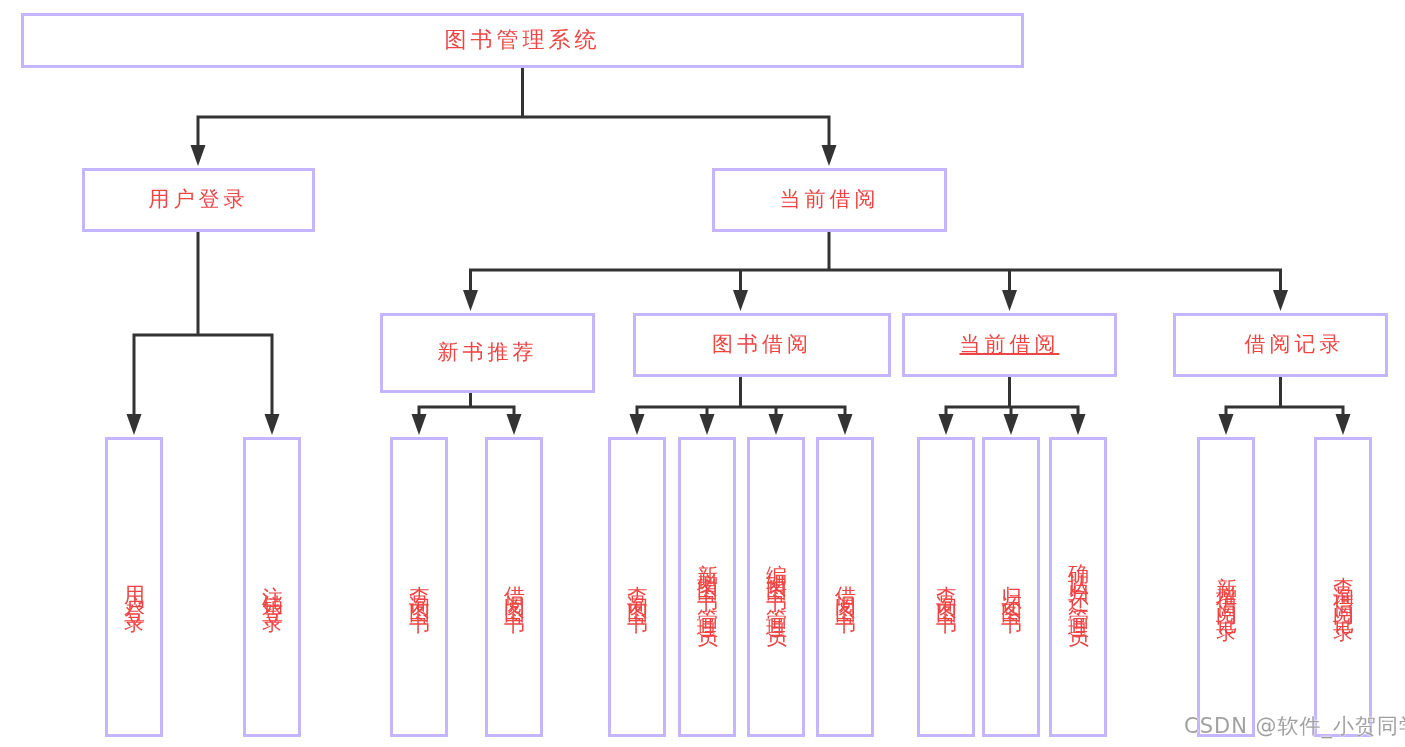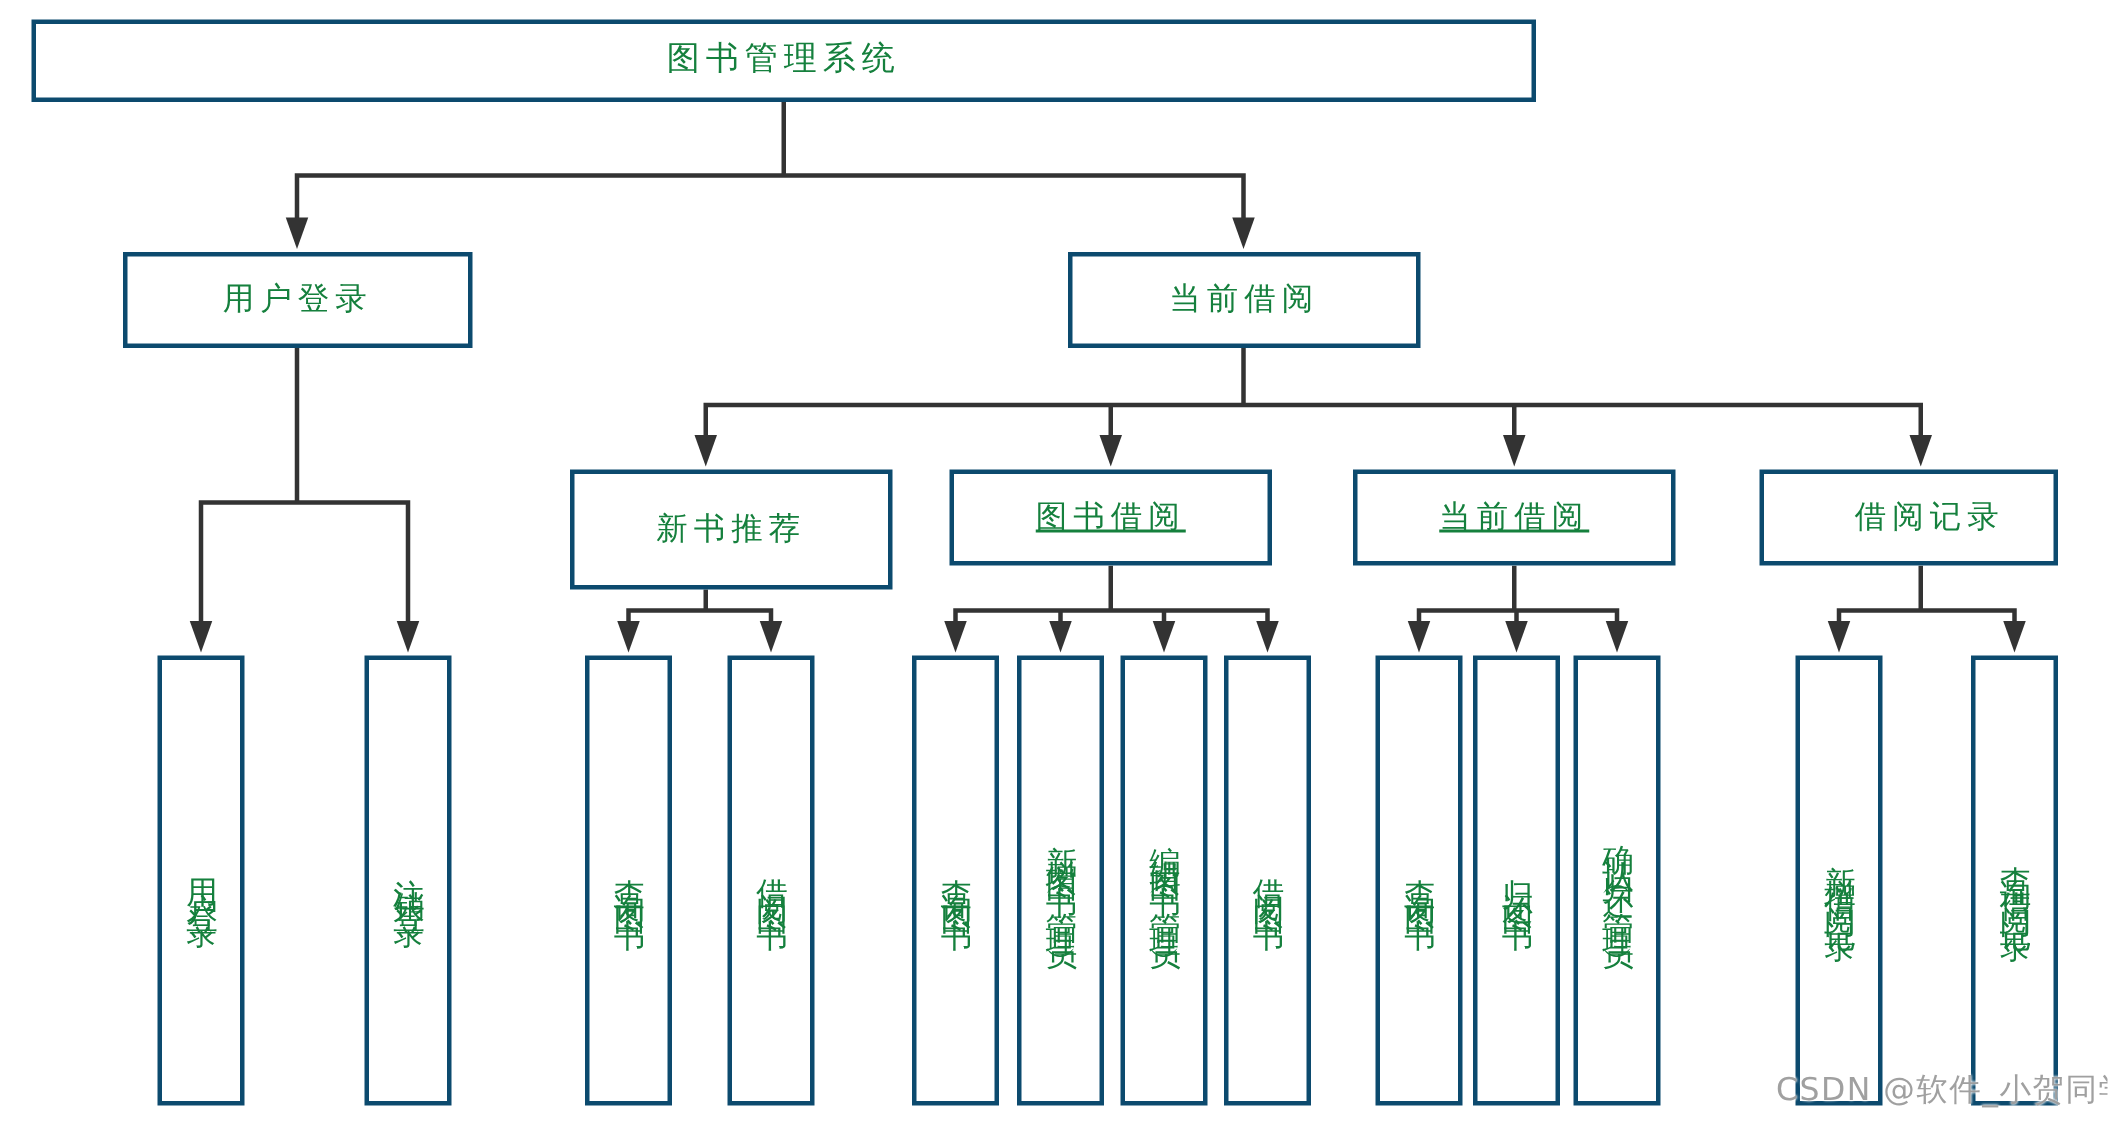--- a/index.html
+++ b/index.html
@@ -17,23 +17,23 @@
     position:absolute;left:0;top:0;z-index:0;
   }
   #connectors path{
     fill:none;stroke:#333333;stroke-width:3;stroke-linejoin:miter;
   }
   #connectors polygon{fill:#333333;}
   .box{
     position:absolute;z-index:1;
     box-sizing:border-box;
     background:#ffffff;
-    border:3px solid #0c4a6e;
+    border:3px solid #c4b5fd;
     display:flex;align-items:center;justify-content:center;
-    color:#15803d;
+    color:#ef4444;
     font-size:21px;
     letter-spacing:4px;
     text-align:center;
     line-height:1.2;
     white-space:nowrap;
   }
   .box.root{font-size:22px;}
   .vbox{
     writing-mode:vertical-rl;
     text-orientation:mixed;
@@ -91,23 +91,23 @@
     <polygon points="1218.5,414 1233.5,414 1226,435"></polygon>
     <polygon points="1335.5,414 1350.5,414 1343,435"></polygon>
   </svg>
 
   <div class="box root" style="left:21px;top:13px;width:1003px;height:55px;">图书管理系统</div>
 
   <div class="box" style="left:82px;top:168px;width:233px;height:64px;">用户登录</div>
   <div class="box" style="left:712px;top:168px;width:235px;height:64px;">当前借阅</div>
 
   <div class="box" style="left:380px;top:313px;width:215px;height:80px;">新书推荐</div>
-  <div class="box" style="left:633px;top:313px;width:215px;height:64px;text-decoration:underline;">图书借阅</div>
+  <div class="box" style="left:633px;top:313px;width:258px;height:64px;">图书借阅</div>
   <div class="box" style="left:902px;top:313px;width:215px;height:64px;text-decoration:underline;">当前借阅</div>
-  <div class="box" style="left:1173px;top:313px;width:199px;height:64px;padding-left:28px;">借阅记录</div>
+  <div class="box" style="left:1173px;top:313px;width:215px;height:64px;padding-left:28px;">借阅记录</div>
 
   <div class="box vbox" style="left:105px;top:437px;width:58px;height:300px;">用户登录</div>
   <div class="box vbox" style="left:243px;top:437px;width:58px;height:300px;">注销登录</div>
 
   <div class="box vbox" style="left:390px;top:437px;width:58px;height:300px;">查询图书</div>
   <div class="box vbox" style="left:485px;top:437px;width:58px;height:300px;">借阅图书</div>
 
   <div class="box vbox" style="left:608px;top:437px;width:58px;height:300px;">查询图书</div>
   <div class="box vbox" style="left:678px;top:437px;width:58px;height:300px;">新增图书（管理员）</div>
   <div class="box vbox" style="left:747px;top:437px;width:58px;height:300px;">编辑图书（管理员）</div>

